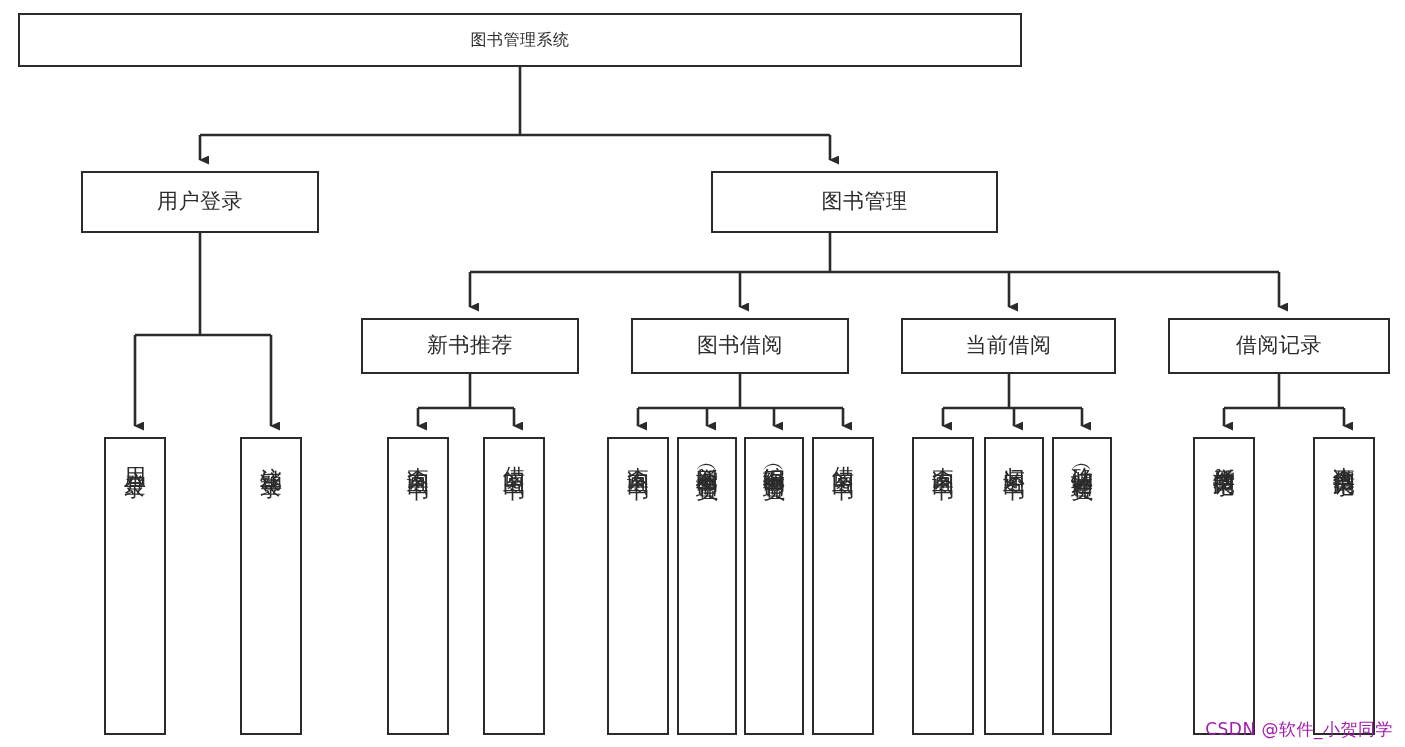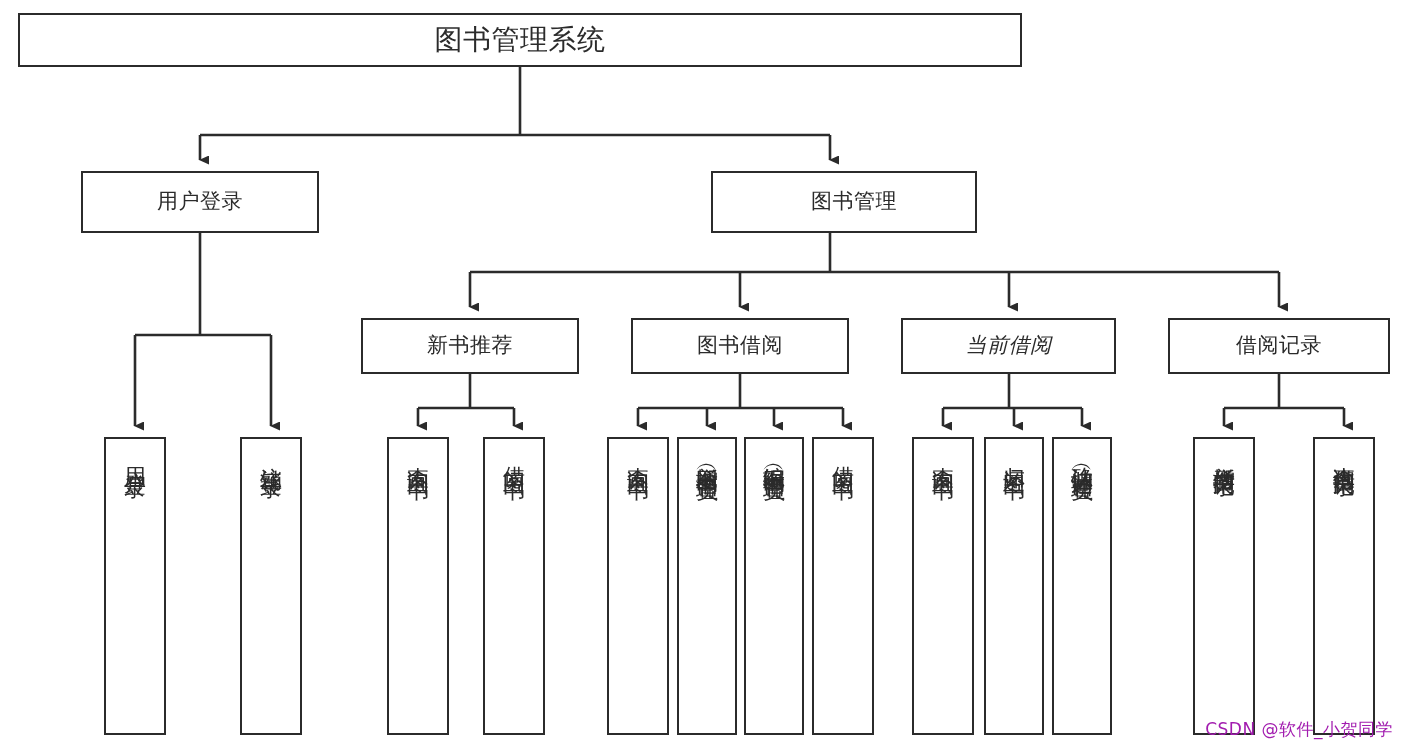--- a/index.html
+++ b/index.html
@@ -39,21 +39,21 @@
     display: block;
     text-align: center;
     line-height: 1.22;
     letter-spacing: 0.5px;
   }
   
   .node.horiz .node-label {
     font-size: 21px;
   }
   .node.root .node-label {
-    font-size: 28px;
+    font-size: 16px;
   }
   
   .node.vert {
     align-items: flex-start;
     padding-top: 10px;
   }
   .node.vert .node-label {
     writing-mode: vertical-rl;
     text-orientation: upright;
     font-size: 22px;
@@ -130,31 +130,31 @@
     </g>
   </svg>
 
   <div class="node root horiz" style="left: 18px; top: 13px; width: 1004px; height: 54px;">
     <span class="node-label">图书管理系统</span>
   </div>
 
   <div class="node horiz" style="left: 81px; top: 171px; width: 238px; height: 62px;">
     <span class="node-label">用户登录</span>
   </div>
-  <div class="node horiz" style="left: 711px; top: 171px; width: 266px; height: 62px; padding-left: 20px;">
+  <div class="node horiz" style="left: 711px; top: 171px; width: 287px; height: 62px; padding-left: 20px;">
     <span class="node-label">图书管理</span>
   </div>
 
   <div class="node horiz" style="left: 361px; top: 318px; width: 218px; height: 56px; align-items: center;">
     <span class="node-label">新书推荐</span>
   </div>
   <div class="node horiz" style="left: 631px; top: 318px; width: 218px; height: 56px;">
     <span class="node-label">图书借阅</span>
   </div>
-  <div class="node horiz" style="left: 901px; top: 318px; width: 215px; height: 56px; font-style: italic;">
+  <div class="node horiz" style="left: 901px; top: 318px; width: 215px; height: 56px;">
     <span class="node-label">当前借阅</span>
   </div>
   <div class="node horiz" style="left: 1168px; top: 318px; width: 222px; height: 56px;">
     <span class="node-label">借阅记录</span>
   </div>
 
   <div class="node vert" style="left: 104px; top: 437px; width: 62px; height: 298px;">
     <span class="node-label">用户登录</span>
   </div>
   <div class="node vert" style="left: 240px; top: 437px; width: 62px; height: 298px;">

